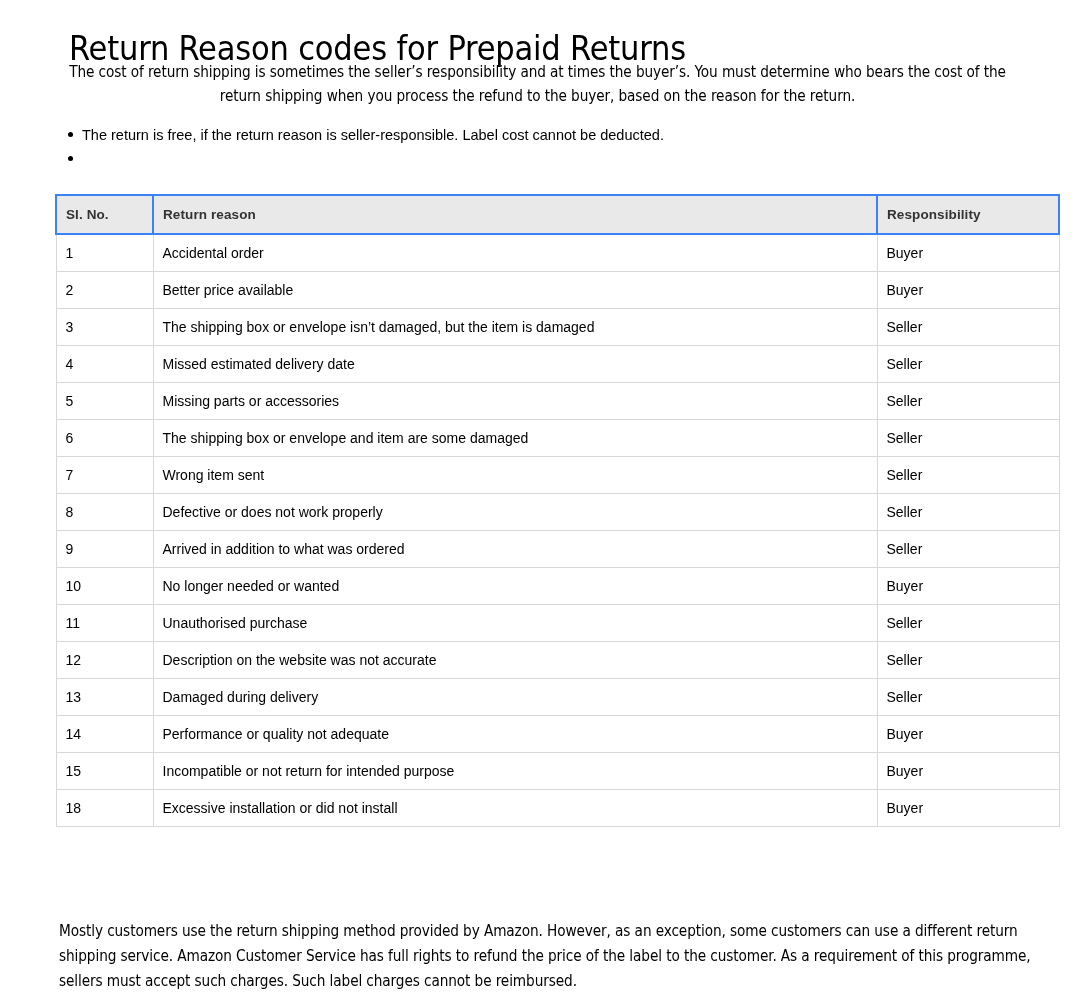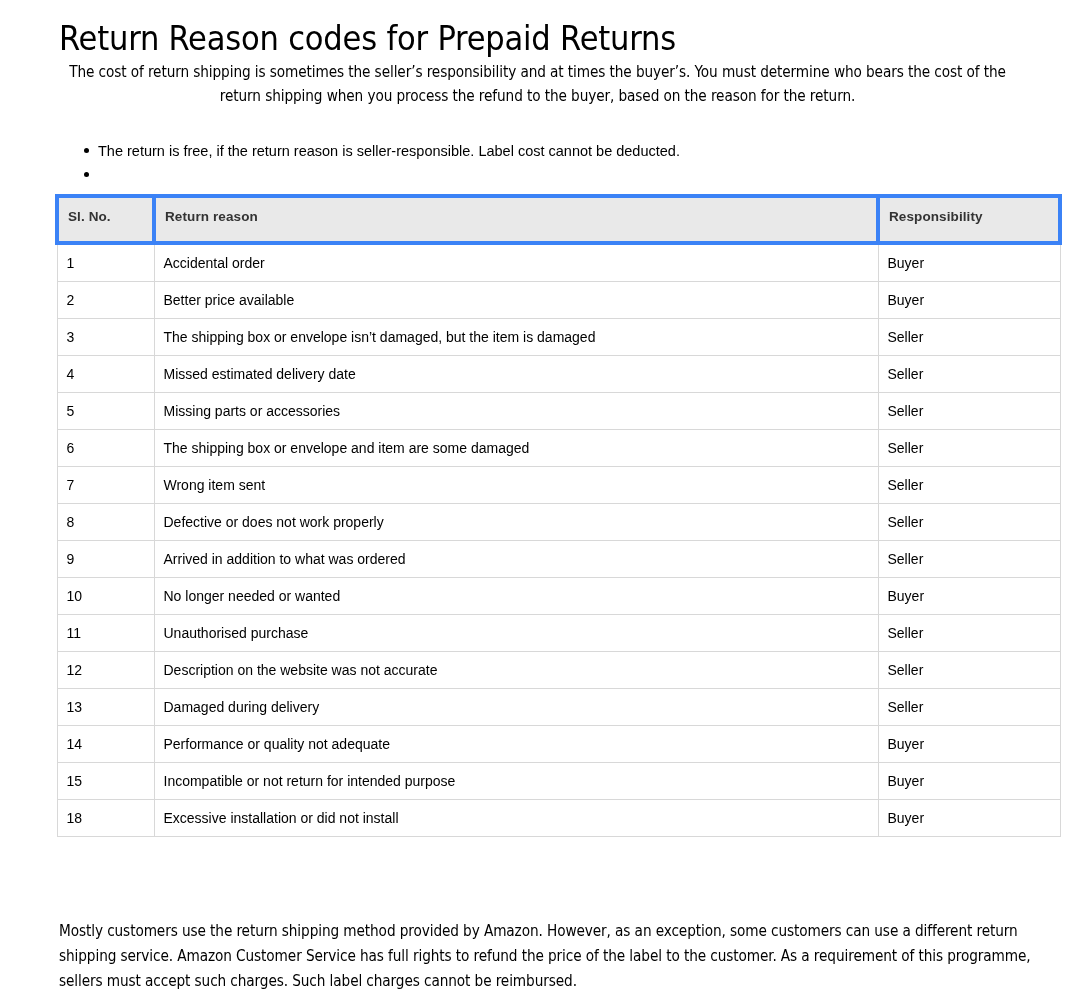--- a/index.html
+++ b/index.html
@@ -23,21 +23,21 @@
     box-sizing: border-box;
     padding: 0;
   }
 
   
   .doc-title {
     position: absolute;
     left: 55px;
     top: 14px;
     width: 1000px;
-    margin: 4px;
+    margin: 14px;
     font-family: "DejaVu Sans Condensed", "Liberation Sans Narrow", "Liberation Sans", sans-serif;
     font-size: 34px;
     font-weight: 400;
     letter-spacing: -0.2px;
     line-height: 40px;
     color: #000;
     white-space: nowrap;
   }
 
   
@@ -55,21 +55,21 @@
     letter-spacing: -0.1px;
     text-align: center;
   }
 
   
   .bullets {
     position: absolute;
     left: 68px;
     top: 123px;
     width: 960px;
-    margin: 16px;
+    margin: 0;
     padding: 0;
     list-style: none;
   }
   .bullets li {
     position: relative;
     padding-left: 14px;
     font-family: "Liberation Sans", sans-serif;
     font-size: 14.5px;
     line-height: 24px;
     color: #000;
@@ -94,26 +94,26 @@
     table-layout: fixed;
     font-family: "Liberation Sans", sans-serif;
     background: #fff;
   }
   .reason-table col.c-no   { width: 97px; }
   .reason-table col.c-rsn  { width: 724px; }
   .reason-table col.c-resp { width: 182px; }
 
   .reason-table thead th {
     background: #e9e9e9;
-    border: 4px solid #3b82f6;
+    border: 2px solid #3b82f6;
     font-size: 13.5px;
     font-weight: bold;
     color: #333333;
     text-align: left;
-    padding: 11px 0 17px 9px;
+    padding: 11px 0 11px 9px;
     height: 15px;
     letter-spacing: 0.1px;
   }
 
   .reason-table tbody td {
     border: 1px solid #d8d8d8;
     border-top: none;
     font-size: 14px;
     font-weight: 400;
     color: #000;

